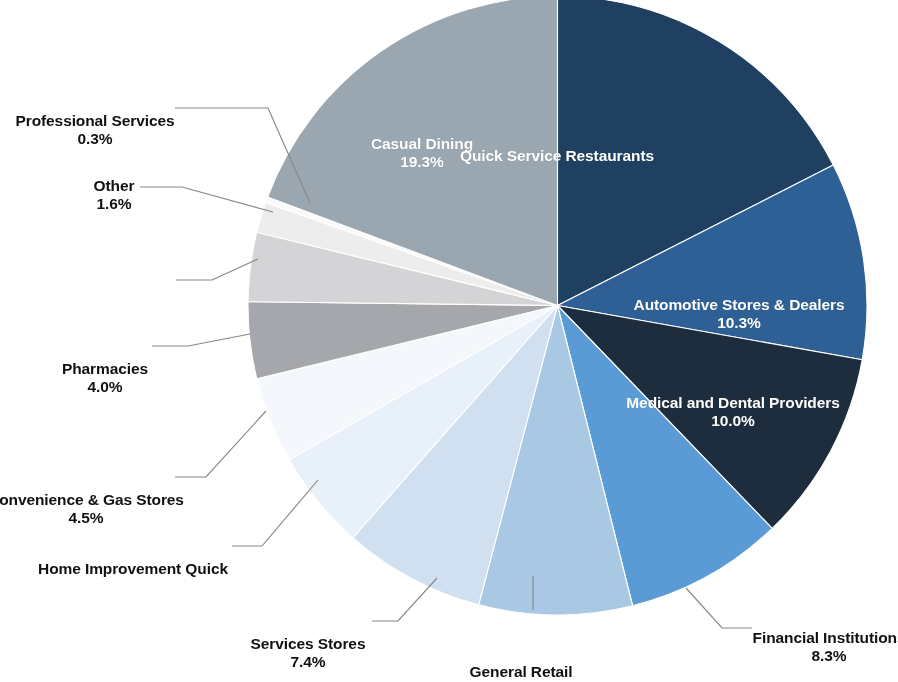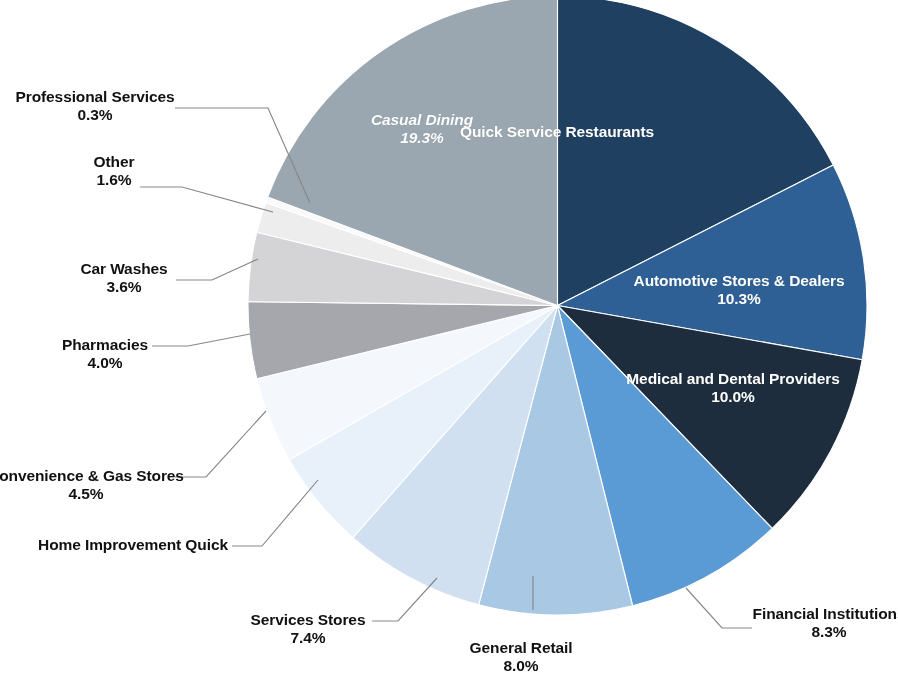--- a/index.html
+++ b/index.html
@@ -53,20 +53,21 @@
     text-shadow: 0 0 1px rgba(0,0,0,0.18);
   }
   .outside-label {
     color: #111111;
     font-size: 15.5px;
     font-weight: 700;
     text-align: center;
   }
   .lbl-name {
     display: block;
+    margin-top: 24px;
   }
   .lbl-pct {
     display: block;
   }
 </style>
 </head>
 <body>
 
 <div id="stage">
 
@@ -116,39 +117,35 @@
   <div class="inside-label" style="left:739px; top:272px; transform:translateX(-50%);">
     <span class="lbl-name">Automotive Stores &amp; Dealers</span>
     <span class="lbl-pct">10.3%</span>
   </div>
 
   <div class="inside-label" style="left:733px; top:370px; transform:translateX(-50%);">
     <span class="lbl-name">Medical and Dental Providers</span>
     <span class="lbl-pct">10.0%</span>
   </div>
 
-  <div class="inside-label" style="left:422px; top:111px; transform:translateX(-50%);font-style:italic;">
+  <div class="inside-label" style="left:422px; top:111px; transform:translateX(-50%);">
     <span class="lbl-name">Casual Dining</span>
     <span class="lbl-pct">19.3%</span>
   </div>
 
   <div class="outside-label" style="left:95px; top:88px; transform:translateX(-50%);">
     <span class="lbl-name">Professional Services</span>
     <span class="lbl-pct">0.3%</span>
   </div>
 
   <div class="outside-label" style="left:114px; top:153px; transform:translateX(-50%);">
     <span class="lbl-name">Other</span>
     <span class="lbl-pct">1.6%</span>
   </div>
 
-  <div class="outside-label" style="left:124px; top:260px; transform:translateX(-50%);">
-    <span class="lbl-name">Car Washes</span>
-    <span class="lbl-pct">3.6%</span>
-  </div>
 
   <div class="outside-label" style="left:105px; top:336px; transform:translateX(-50%);">
     <span class="lbl-name">Pharmacies</span>
     <span class="lbl-pct">4.0%</span>
   </div>
 
   <div class="outside-label" style="left:86px; top:467px; transform:translateX(-50%);">
     <span class="lbl-name">Convenience &amp; Gas Stores</span>
     <span class="lbl-pct">4.5%</span>
   </div>

